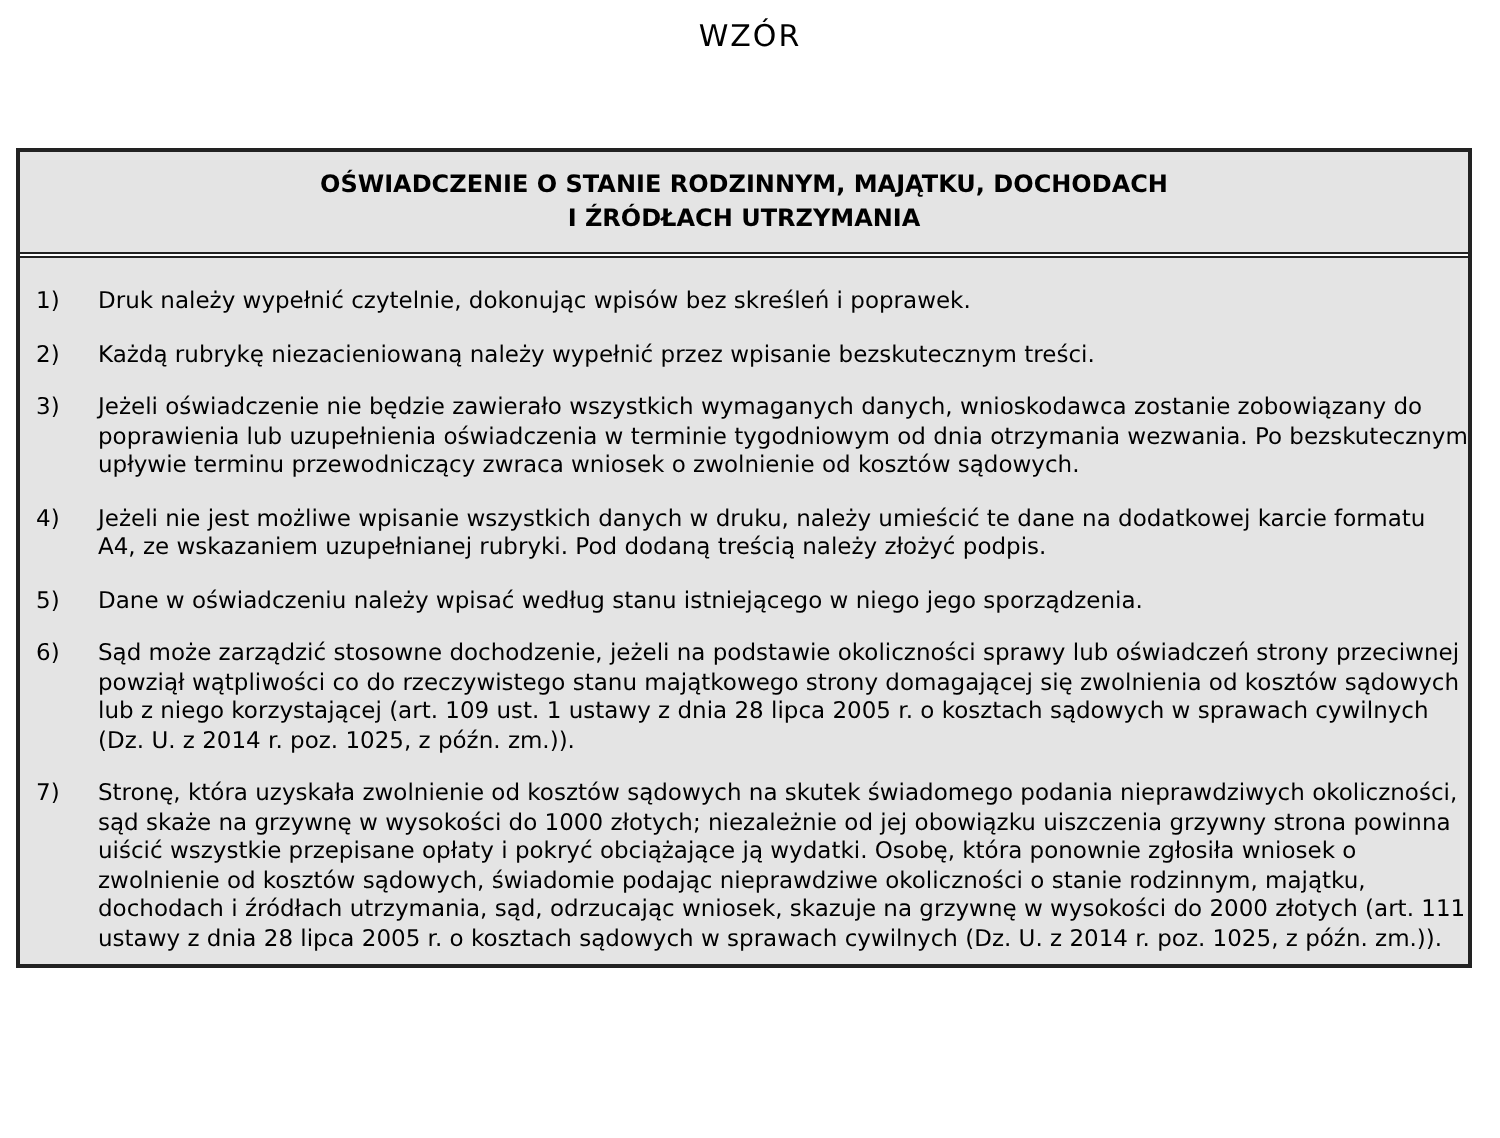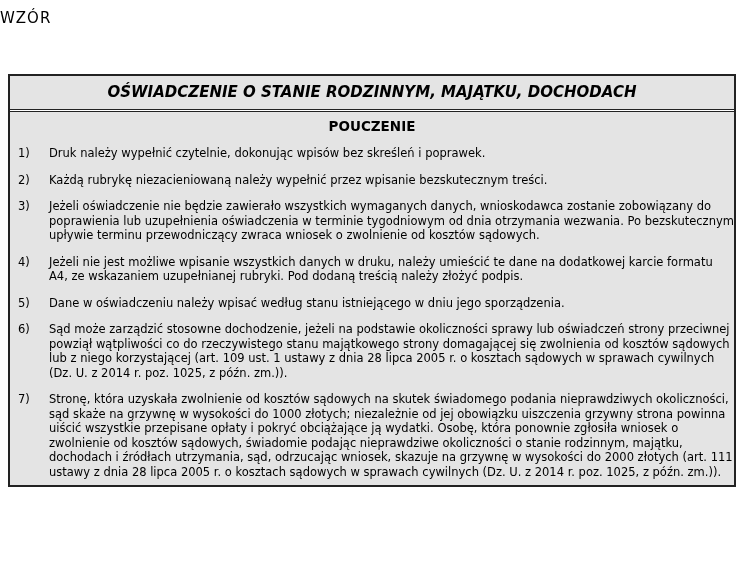--- a/index.html
+++ b/index.html
@@ -13,41 +13,40 @@
     background: #ffffff;
     width: 750px;
   }
   body {
     font-family: "DejaVu Sans", "Liberation Sans", sans-serif;
     color: #000000;
     height: 569px;
     overflow: hidden;
   }
   .wzor {
-    text-align: left;
+    text-align: center;
     padding-top: 9px;
     font-size: 15px;
     letter-spacing: 1px;
     line-height: 18px;
   }
   .box {
     margin: 47px 14px 0 8px;
     border: 2px solid var(--border-color);
     background: #ffffff;
   }
   .row-title {
     background: var(--cell-bg);
     border-bottom: 1px solid var(--border-color);
     margin-bottom: 1px;
     text-align: center;
     font-weight: bold;
-    font-size: 15px;
+    font-size: 12px;
     line-height: 17px;
     padding: 8px 10px;
-    font-style: italic;
   }
   .row-body {
     background: var(--cell-bg);
     border-top: 1px solid var(--border-color);
     padding: 5px 0 6px;
   }
   .heading {
     text-align: center;
     font-weight: bold;
     font-size: 13.5px;
@@ -76,44 +75,44 @@
 <body>
 
 <div class="page">
 
   <div class="wzor">WZÓR</div>
 
   <div class="box">
 
     <div class="row-title">
       <div>OŚWIADCZENIE O STANIE RODZINNYM, MAJĄTKU, DOCHODACH</div>
+      <div>I ŹRÓDŁACH UTRZYMANIA</div>
     </div>
 
     <div class="row-body">
-      <div class="heading">POUCZENIE</div>
       <div class="list">
           <div class="item">
             <div class="num">1)</div>
             <div class="txt">Druk należy wypełnić czytelnie, dokonując wpisów bez skreśleń i poprawek.</div>
           </div>
           <div class="item">
             <div class="num">2)</div>
             <div class="txt">Każdą rubrykę niezacieniowaną należy wypełnić przez wpisanie bezskutecznym treści.</div>
           </div>
           <div class="item">
             <div class="num">3)</div>
             <div class="txt">Jeżeli oświadczenie nie będzie zawierało wszystkich wymaganych danych, wnioskodawca zostanie zobowiązany do poprawienia lub uzupełnienia oświadczenia w terminie tygodniowym od dnia otrzymania wezwania. Po bezskutecznym upływie terminu przewodniczący zwraca wniosek o zwolnienie od kosztów sądowych.</div>
           </div>
           <div class="item">
             <div class="num">4)</div>
             <div class="txt">Jeżeli nie jest możliwe wpisanie wszystkich danych w druku, należy umieścić te dane na dodatkowej karcie formatu A4, ze wskazaniem uzupełnianej rubryki. Pod dodaną treścią należy złożyć podpis.</div>
           </div>
           <div class="item">
             <div class="num">5)</div>
-            <div class="txt">Dane w oświadczeniu należy wpisać według stanu istniejącego w dniu jego sporządzenia.</div>
+            <div class="txt">Dane w oświadczeniu należy wpisać według stanu istniejącego w niego jego sporządzenia.</div>
           </div>
           <div class="item">
             <div class="num">6)</div>
             <div class="txt">Sąd może zarządzić stosowne dochodzenie, jeżeli na podstawie okoliczności sprawy lub oświadczeń strony przeciwnej powziął wątpliwości co do rzeczywistego stanu majątkowego strony domagającej się zwolnienia od kosztów sądowych lub z niego korzystającej (art. 109 ust. 1 ustawy z dnia 28 lipca 2005 r. o kosztach sądowych w sprawach cywilnych (Dz. U. z 2014 r. poz. 1025, z późn. zm.)).</div>
           </div>
           <div class="item">
             <div class="num">7)</div>
             <div class="txt">Stronę, która uzyskała zwolnienie od kosztów sądowych na skutek świadomego podania nieprawdziwych okoliczności, sąd skaże na grzywnę w wysokości do 1000 złotych; niezależnie od jej obowiązku uiszczenia grzywny strona powinna uiścić wszystkie przepisane opłaty i pokryć obciążające ją wydatki. Osobę, która ponownie zgłosiła wniosek o zwolnienie od kosztów sądowych, świadomie podając nieprawdziwe okoliczności o stanie rodzinnym, majątku, dochodach i źródłach utrzymania, sąd, odrzucając wniosek, skazuje na grzywnę w wysokości do 2000 złotych (art. 111 ustawy z dnia 28 lipca 2005 r. o kosztach sądowych w sprawach cywilnych (Dz. U. z 2014 r. poz. 1025, z późn. zm.)).</div>
           </div>
         </div>

